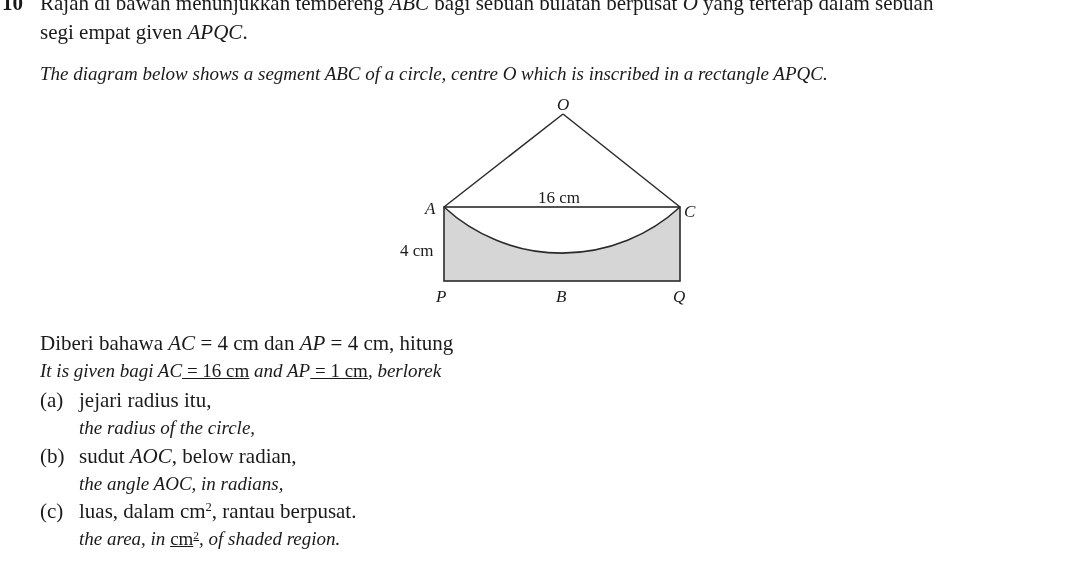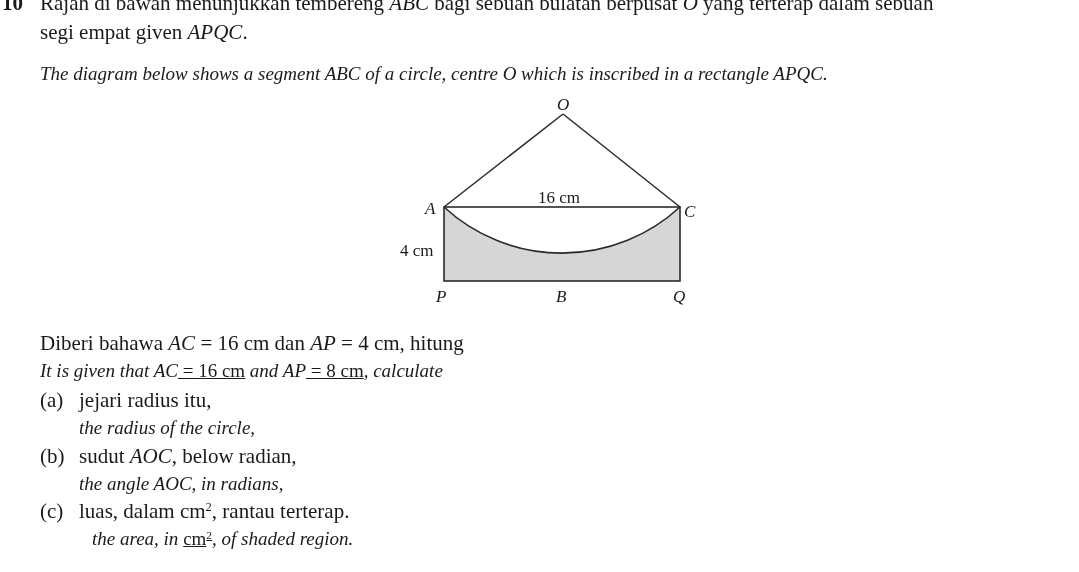--- a/index.html
+++ b/index.html
@@ -37,21 +37,21 @@
     #pa-label { left: 40px; top: 388px; }
     #pa-ms { left: 79px; top: 388px; }
     #pa-en { left: 79px; top: 417px; text-align: right; }
 
     #pb-label { left: 40px; top: 444px; }
     #pb-ms { left: 79px; top: 444px; }
     #pb-en { left: 79px; top: 473px; }
 
     #pc-label { left: 40px; top: 499px; }
     #pc-ms { left: 79px; top: 499px; }
-    #pc-en { left: 92px; top: 528px; text-align: right; }
+    #pc-en { left: 79px; top: 528px; text-align: right; }
 
     #diagram {
       position: absolute;
       left: 0; top: 0;
       width: 1079px; height: 572px;
     }
     #diagram text {
       font-family: "Liberation Serif", "DejaVu Serif", serif;
       fill: #1a1a1a;
     }
@@ -88,35 +88,35 @@
   <text x="425" y="214" font-size="17" font-style="italic">A</text>
   <text x="684" y="217" font-size="17" font-style="italic">C</text>
   <text x="436" y="302" font-size="17" font-style="italic">P</text>
   <text x="556" y="302" font-size="17" font-style="italic">B</text>
   <text x="673" y="302" font-size="17" font-style="italic">Q</text>
   <text x="538" y="203" font-size="17">16 cm</text>
   <text x="400" y="256" font-size="17">4 cm</text>
 </svg>
 
 <div class="abs line-ms" id="given-ms">
-  <span>Diberi bahawa </span><span class="i">AC</span><span> = 16 cm dan </span><span class="i">AP</span><span> = 4 cm, hitung</span>
+  <span>Diberi bahawa </span><span class="i">AC</span><span> = 4 cm dan </span><span class="i">AP</span><span> = 4 cm, hitung</span>
 </div>
 <div class="abs line-en" id="given-en">
-  <span>It is given that </span><span>AC</span><span class="u"> = 16 cm</span><span> and </span><span>AP</span><span class="u"> = 8 cm</span><span>, calculate</span>
+  <span>It is given bagi </span><span>AC</span><span class="u"> = 16 cm</span><span> and </span><span>AP</span><span class="u"> = 1 cm</span><span>, berlorek</span>
 </div>
 
 <div class="abs part-label" id="pa-label">(a)</div>
 <div class="abs line-ms" id="pa-ms">jejari radius itu,</div>
 <div class="abs line-en" id="pa-en">the radius of the circle,</div>
 
 <div class="abs part-label" id="pb-label">(b)</div>
 <div class="abs line-ms" id="pb-ms">
   <span>sudut </span><span class="i">AOC</span><span>, below radian,</span>
 </div>
 <div class="abs line-en" id="pb-en">the angle AOC, in radians,</div>
 
 <div class="abs part-label" id="pc-label">(c)</div>
 <div class="abs line-ms" id="pc-ms">
-  <span>luas, dalam cm</span><sup>2</sup><span>, rantau terterap.</span>
+  <span>luas, dalam cm</span><sup>2</sup><span>, rantau berpusat.</span>
 </div>
 <div class="abs line-en" id="pc-en">
   <span>the area, in </span><span class="u">cm</span><sup class="u">2</sup><span>, of shaded region.</span>
 </div>
 
 </body></html>

